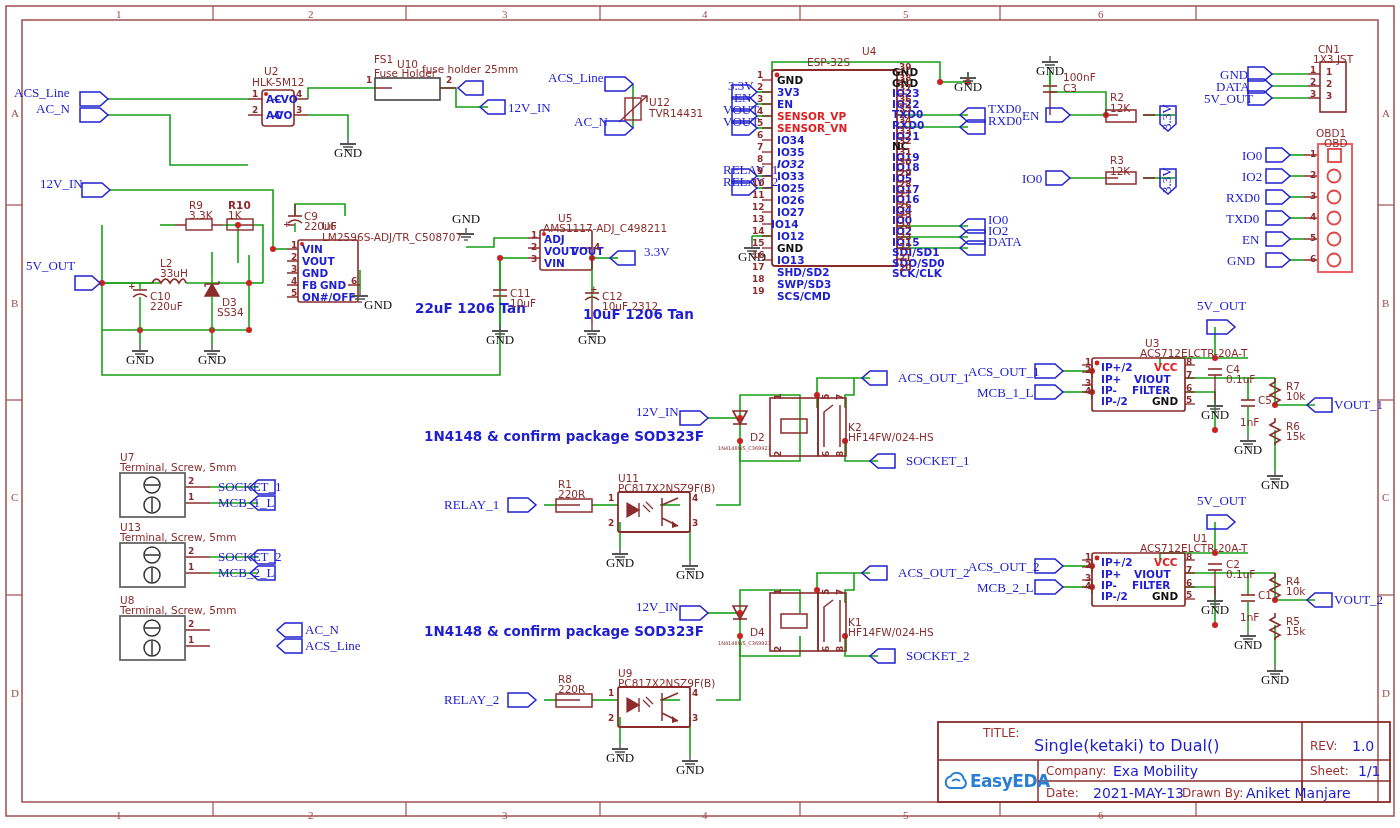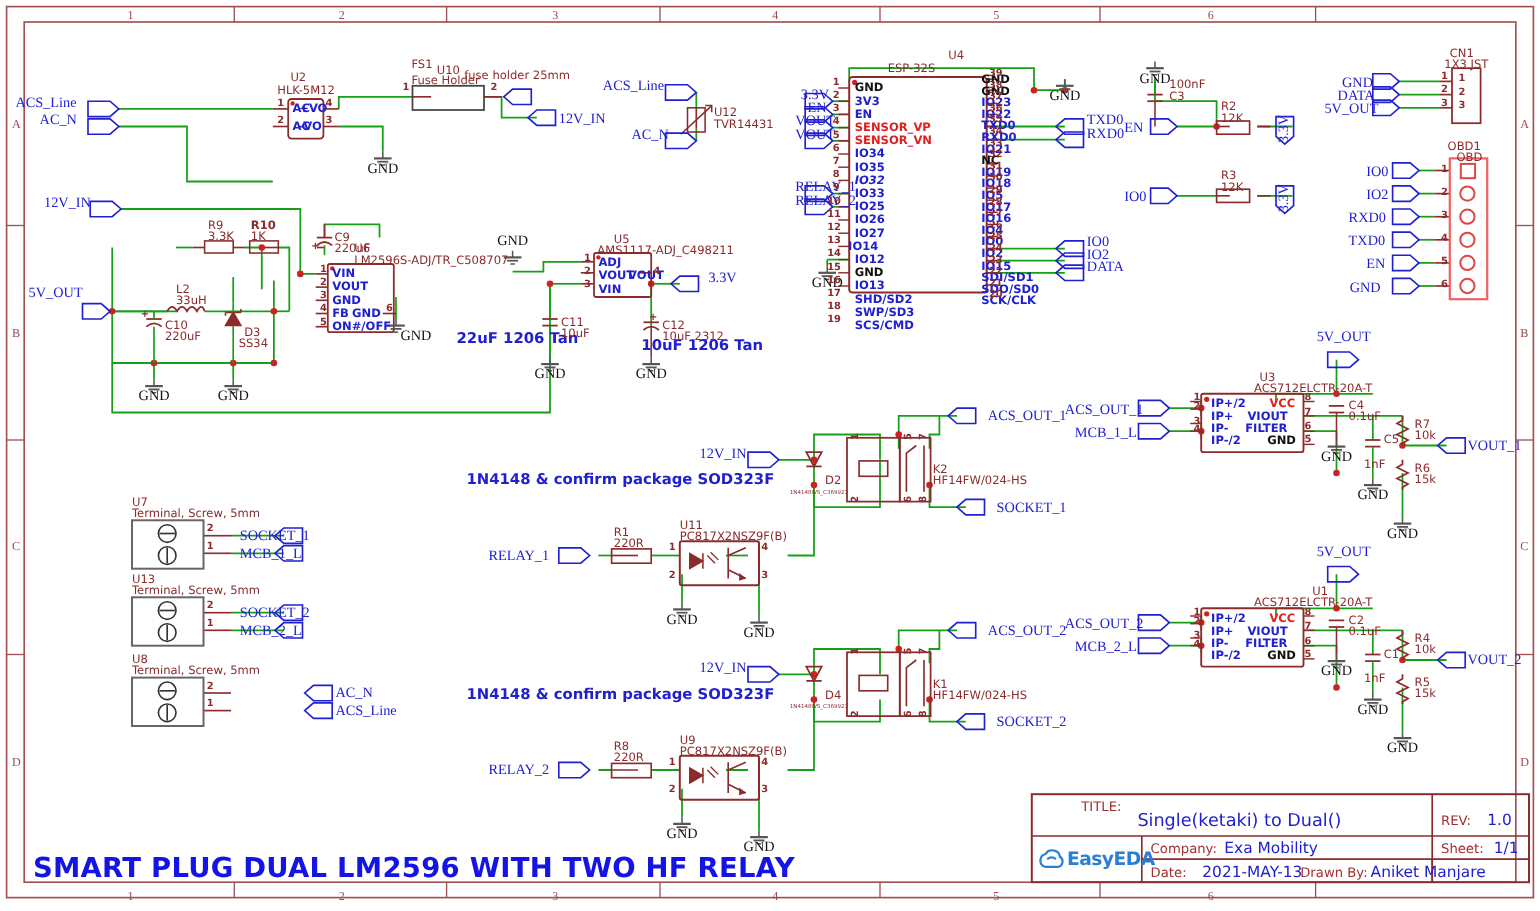--- a/index.html
+++ b/index.html
@@ -973,21 +973,20 @@
 <div class="lbl refdes" style="left:1226px;top:559px;">C2</div>
 <div class="lbl refdes" style="left:1226px;top:569px;">0.1uF</div>
 <div class="lbl refdes" style="left:1258px;top:590px;">C1</div>
 <div class="lbl refdes" style="left:1240px;top:612px;">1nF</div>
 <div class="lbl refdes" style="left:1286px;top:576px;">R4</div>
 <div class="lbl refdes" style="left:1286px;top:586px;">10k</div>
 <div class="lbl refdes" style="left:1286px;top:616px;">R5</div>
 <div class="lbl refdes" style="left:1286px;top:626px;">15k</div>
 <div class="lbl netlabel" style="left:1334px;top:593px;">VOUT_2</div>
 
-<div class="lbl bigtitle" style="left:30px;top:776px;">SMART PLUG DUAL LM2596 WITH TWO HF RELAY</div>
 
 <div class="lbl tb tb-key" style="left:946px;top:727px;margin-left:37px;">TITLE:</div>
 <div class="lbl tb tb-title" style="left:1034px;top:738px;">Single(ketaki) to Dual()</div>
 <div class="lbl tb tb-key" style="left:1310px;top:740px;">REV:</div>
 <div class="lbl tb tb-val" style="left:1352px;top:739px;">1.0</div>
 <div class="lbl tb tb-key" style="left:1046px;top:765px;">Company:</div>
 <div class="lbl tb tb-val" style="left:1113px;top:764px;">Exa Mobility</div>
 <div class="lbl tb tb-key" style="left:1310px;top:765px;">Sheet:</div>
 <div class="lbl tb tb-val" style="left:1358px;top:764px;">1/1</div>
 <div class="lbl tb tb-key" style="left:1046px;top:787px;">Date:</div>

